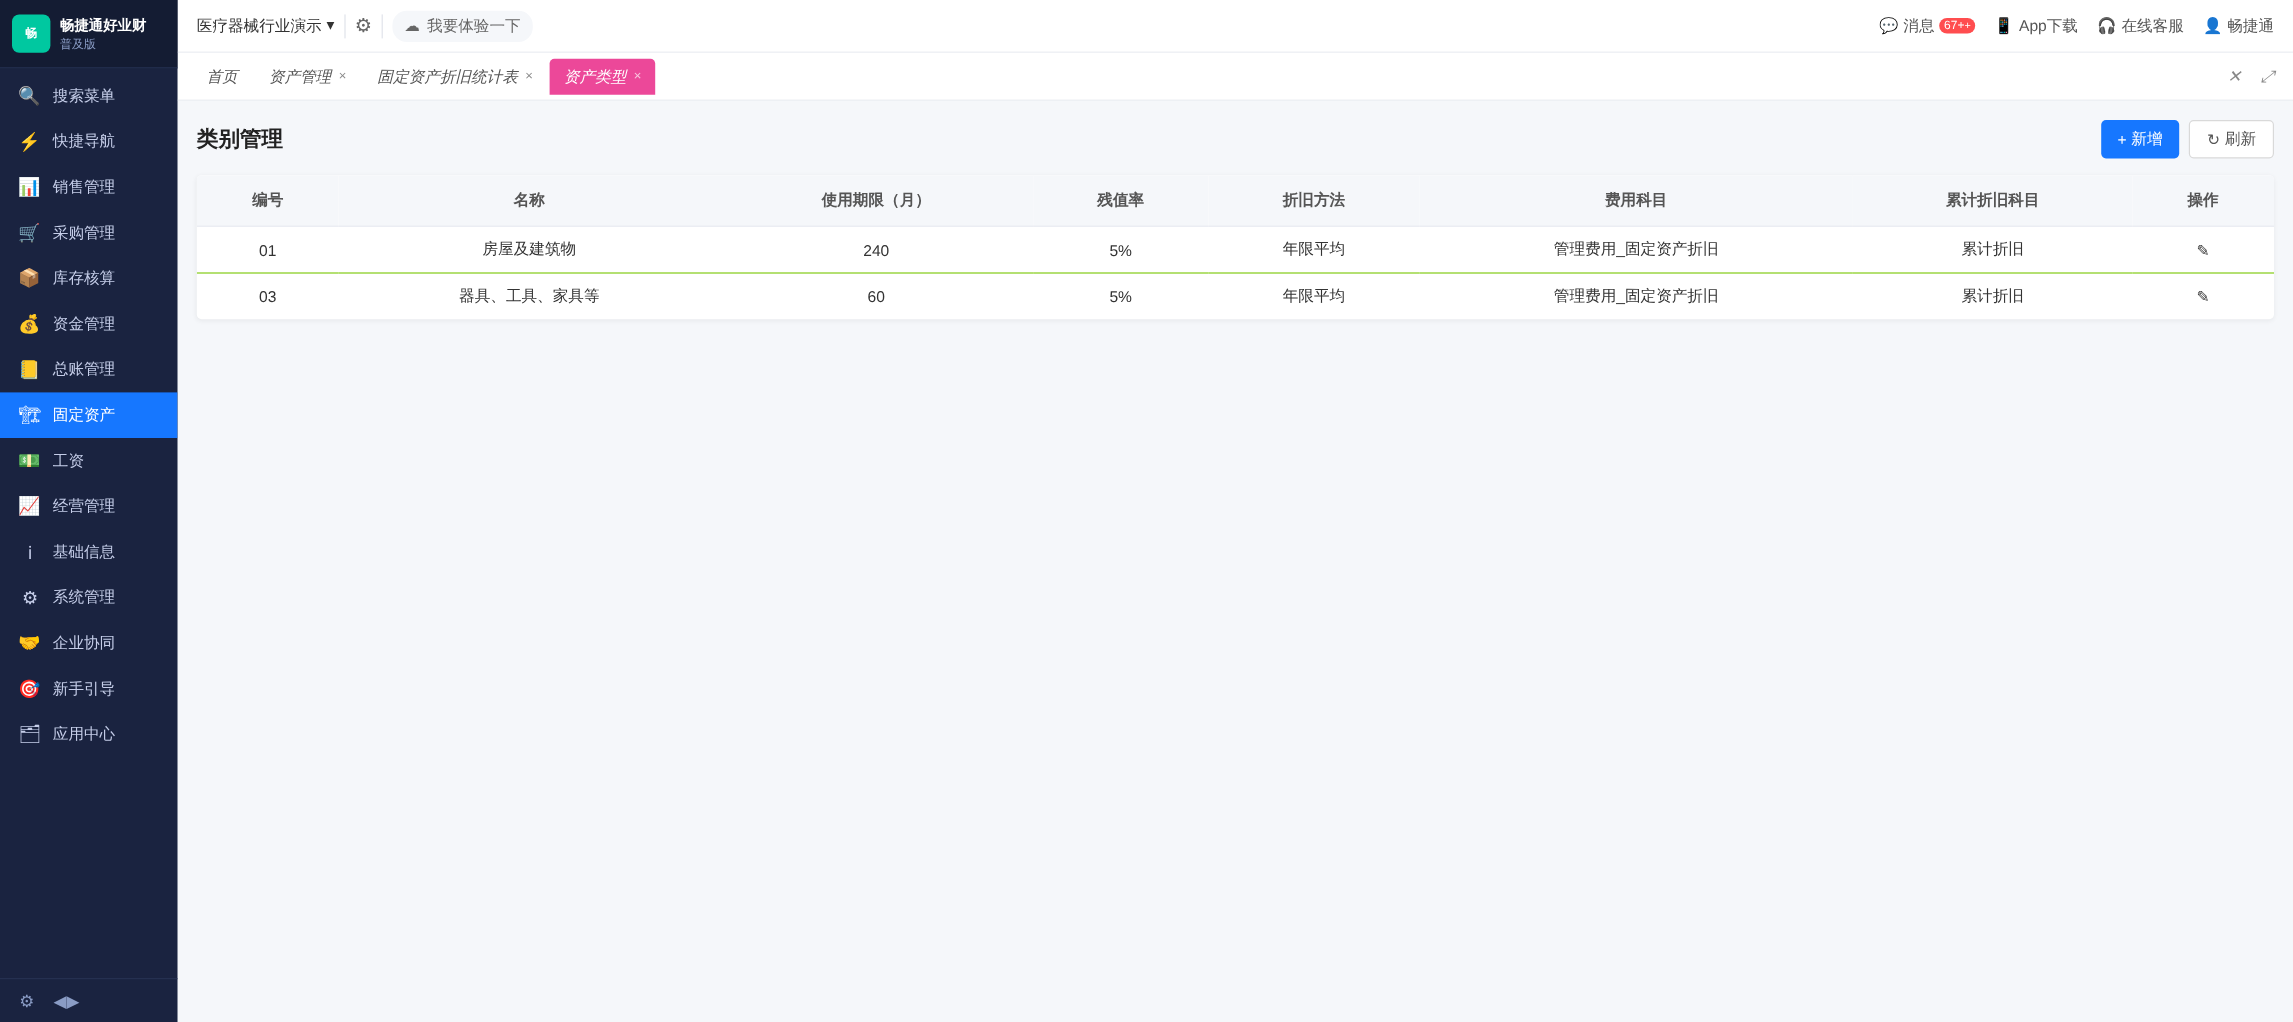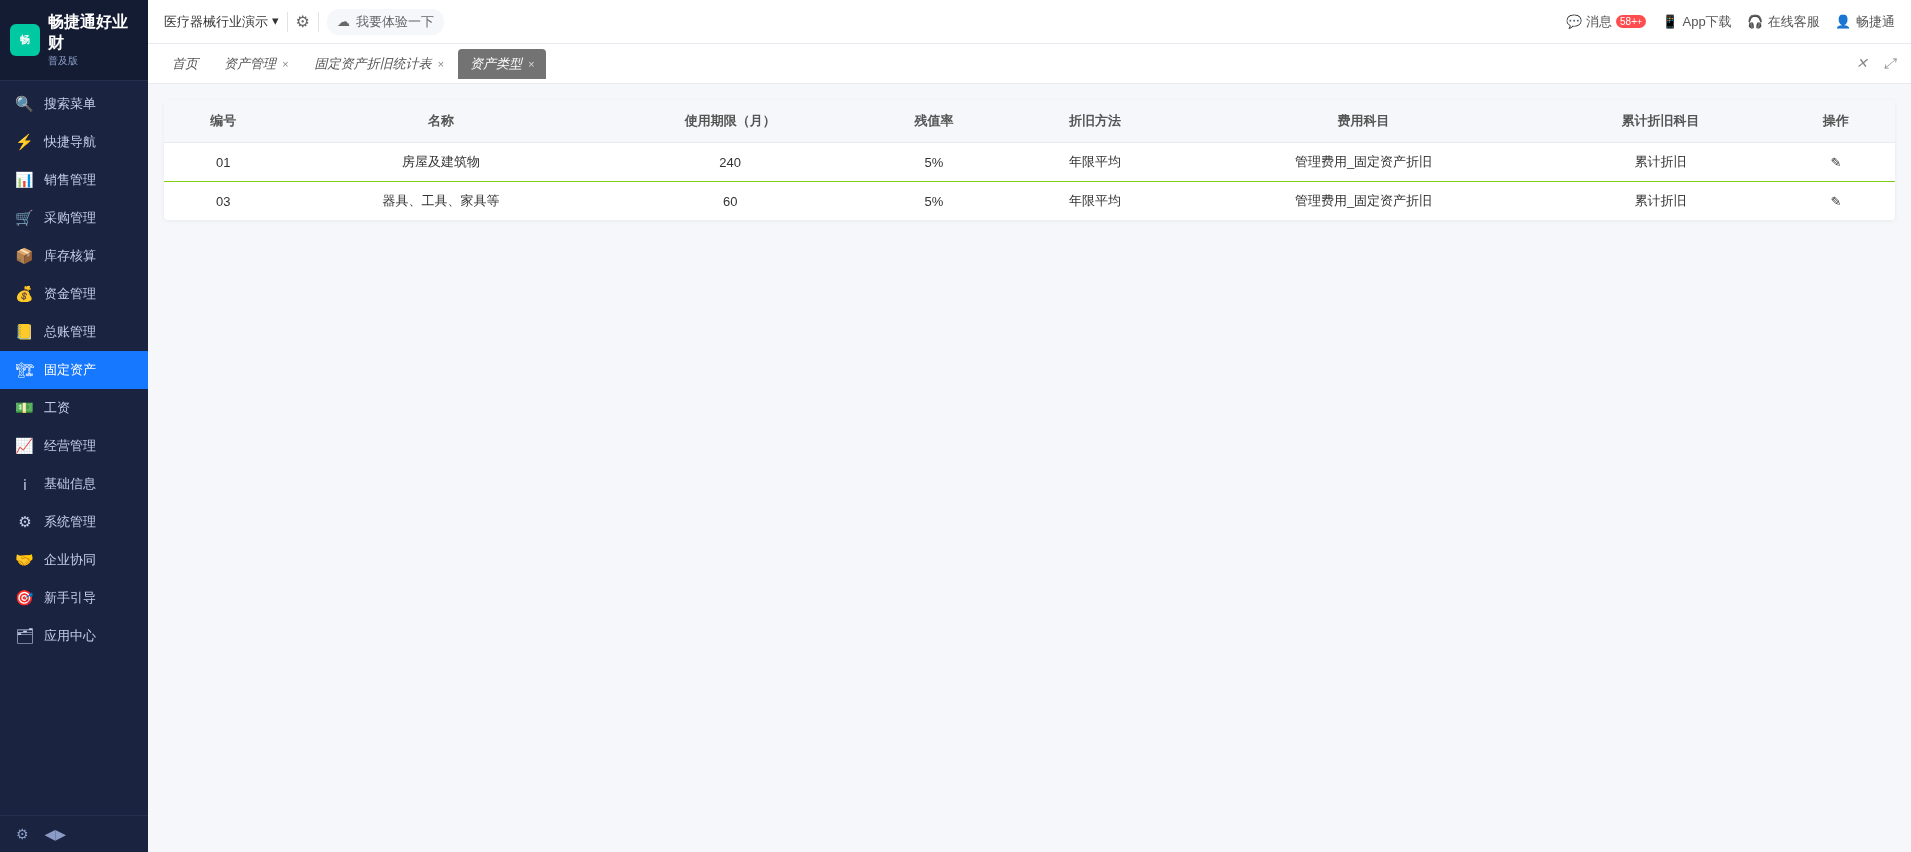--- a/index.html
+++ b/index.html
@@ -24,21 +24,21 @@
       border-bottom: 1px solid #253050;
     }
     .sidebar-logo-icon {
       width: 32px; height: 32px;
       background: #00c8a0;
       border-radius: 6px;
       display: flex; align-items: center; justify-content: center;
       color: white; font-size: 10px; font-weight: bold;
     }
     .sidebar-title-wrap { display: flex; flex-direction: column; }
-    .sidebar-app-name { color: #fff; font-size: 16px; font-weight: bold; }
+    .sidebar-app-name { color: #fff; font-size: 12px; font-weight: bold; }
     .sidebar-edition { color: #8a9cc5; font-size: 10px; }
 
     .sidebar-nav { flex: 1; overflow-y: auto; padding: 4px 0; }
     .sidebar-nav::-webkit-scrollbar { width: 0; }
     .sidebar-item {
       display: flex; align-items: center; gap: 10px;
       padding: 10px 16px;
       cursor: pointer;
       color: #c5cde8;
       font-size: 13px;
@@ -120,21 +120,21 @@
     }
     .tab-item {
       display: flex; align-items: center; gap: 6px;
       padding: 6px 12px;
       border-radius: 4px 4px 0 0;
       cursor: pointer;
       font-size: 13px;
       color: #555;
       white-space: nowrap;
     }
-    .tab-item.active { background: #737373; color: #fff; }
+    .tab-item.active { background: #ec4899; color: #fff; }
     .tab-close { font-size: 11px; color: inherit; opacity: 0.7; cursor: pointer; }
 
     .tabs-bar-right { margin-left: auto; display: flex; gap: 8px; }
     .tabs-action-btn { color: #888; cursor: pointer; font-size: 14px; padding: 4px; }
 
     
     .content-area {
       flex: 1;
       background: #f5f7fa;
       padding: 16px;
@@ -305,21 +305,21 @@
       <div class="topbar-divider"></div>
       <div class="topbar-experience">
         <span>☁</span>
         <span>我要体验一下</span>
       </div>
     </div>
     <div class="topbar-right">
       <div class="topbar-right-item">
         <span>💬</span>
         <span>消息</span>
-        <span class="badge"><span>58+</span><span class="badge-plus">+</span></span>
+        <span class="badge"><span>67+</span><span class="badge-plus">+</span></span>
       </div>
       <div class="topbar-right-item">
         <span>📱</span>
         <span>App下载</span>
       </div>
       <div class="topbar-right-item">
         <span>🎧</span>
         <span>在线客服</span>
       </div>
       <div class="topbar-right-item">
@@ -347,20 +347,33 @@
           <span class="tab-close">×</span>
         </div>
       </div>
     <div class="tabs-bar-right">
       <span class="tabs-action-btn">✕</span>
       <span class="tabs-action-btn">⤢</span>
     </div>
   </div>
 
   <div class="content-area">
+    <div class="page-header">
+      <h1 class="page-title">类别管理</h1>
+      <div class="page-actions">
+        <button class="btn-primary">
+          <span>+</span>
+          <span>新增</span>
+        </button>
+        <button class="btn-default">
+          <span>↻</span>
+          <span>刷新</span>
+        </button>
+      </div>
+    </div>
 
     <div class="data-table">
       <table>
         <thead id="table-head">
             <tr>
               <th>编号</th>
               <th>名称</th>
               <th>使用期限（月）</th>
               <th>残值率</th>
               <th>折旧方法</th>

